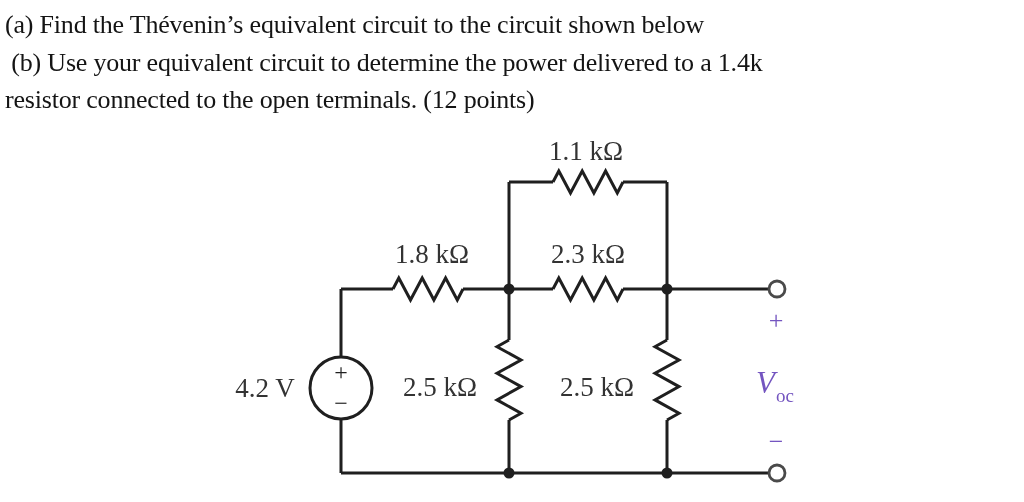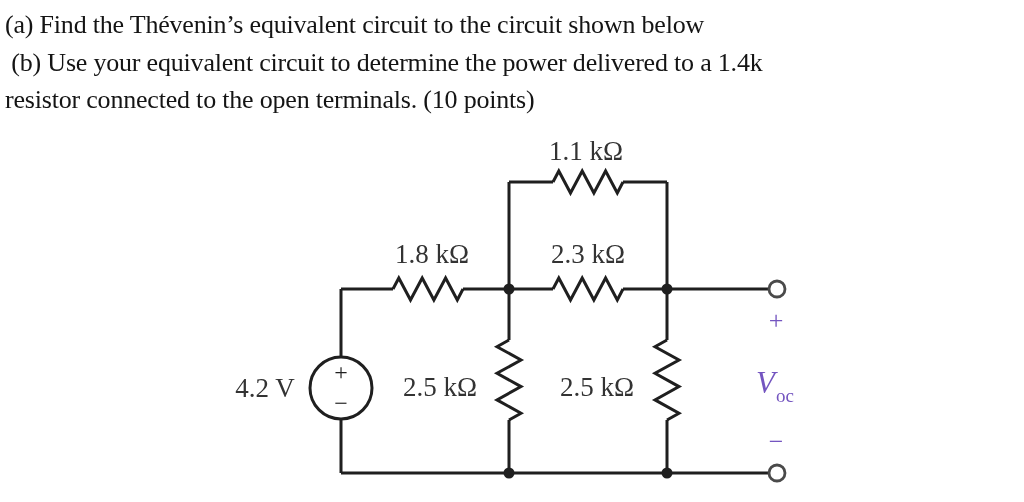--- a/index.html
+++ b/index.html
@@ -85,21 +85,21 @@
   }
 </style>
 </head>
 <body>
 
 <div class="page">
 
   <div class="problem-text">
     <div class="pline">(a) Find the Thévenin’s equivalent circuit to the circuit shown below</div>
     <div class="pline"> (b) Use your equivalent circuit to determine the power delivered to a 1.4k</div>
-    <div class="pline">resistor connected to the open terminals. (10 points)</div>
+    <div class="pline">resistor connected to the open terminals. (12 points)</div>
   </div>
 
   <svg class="circuit-svg" viewBox="0 0 1024 502">
 
     <path class="wire" d="M341 289H393 M463 289H553 M623 289H769
          M509 182V289 M509 182H553 M623 182H667 M667 182V289
          M341 289V357 M341 419V473 M341 473H769
          M509 289V340 M509 420V473
          M667 289V340 M667 420V473"></path>
 

